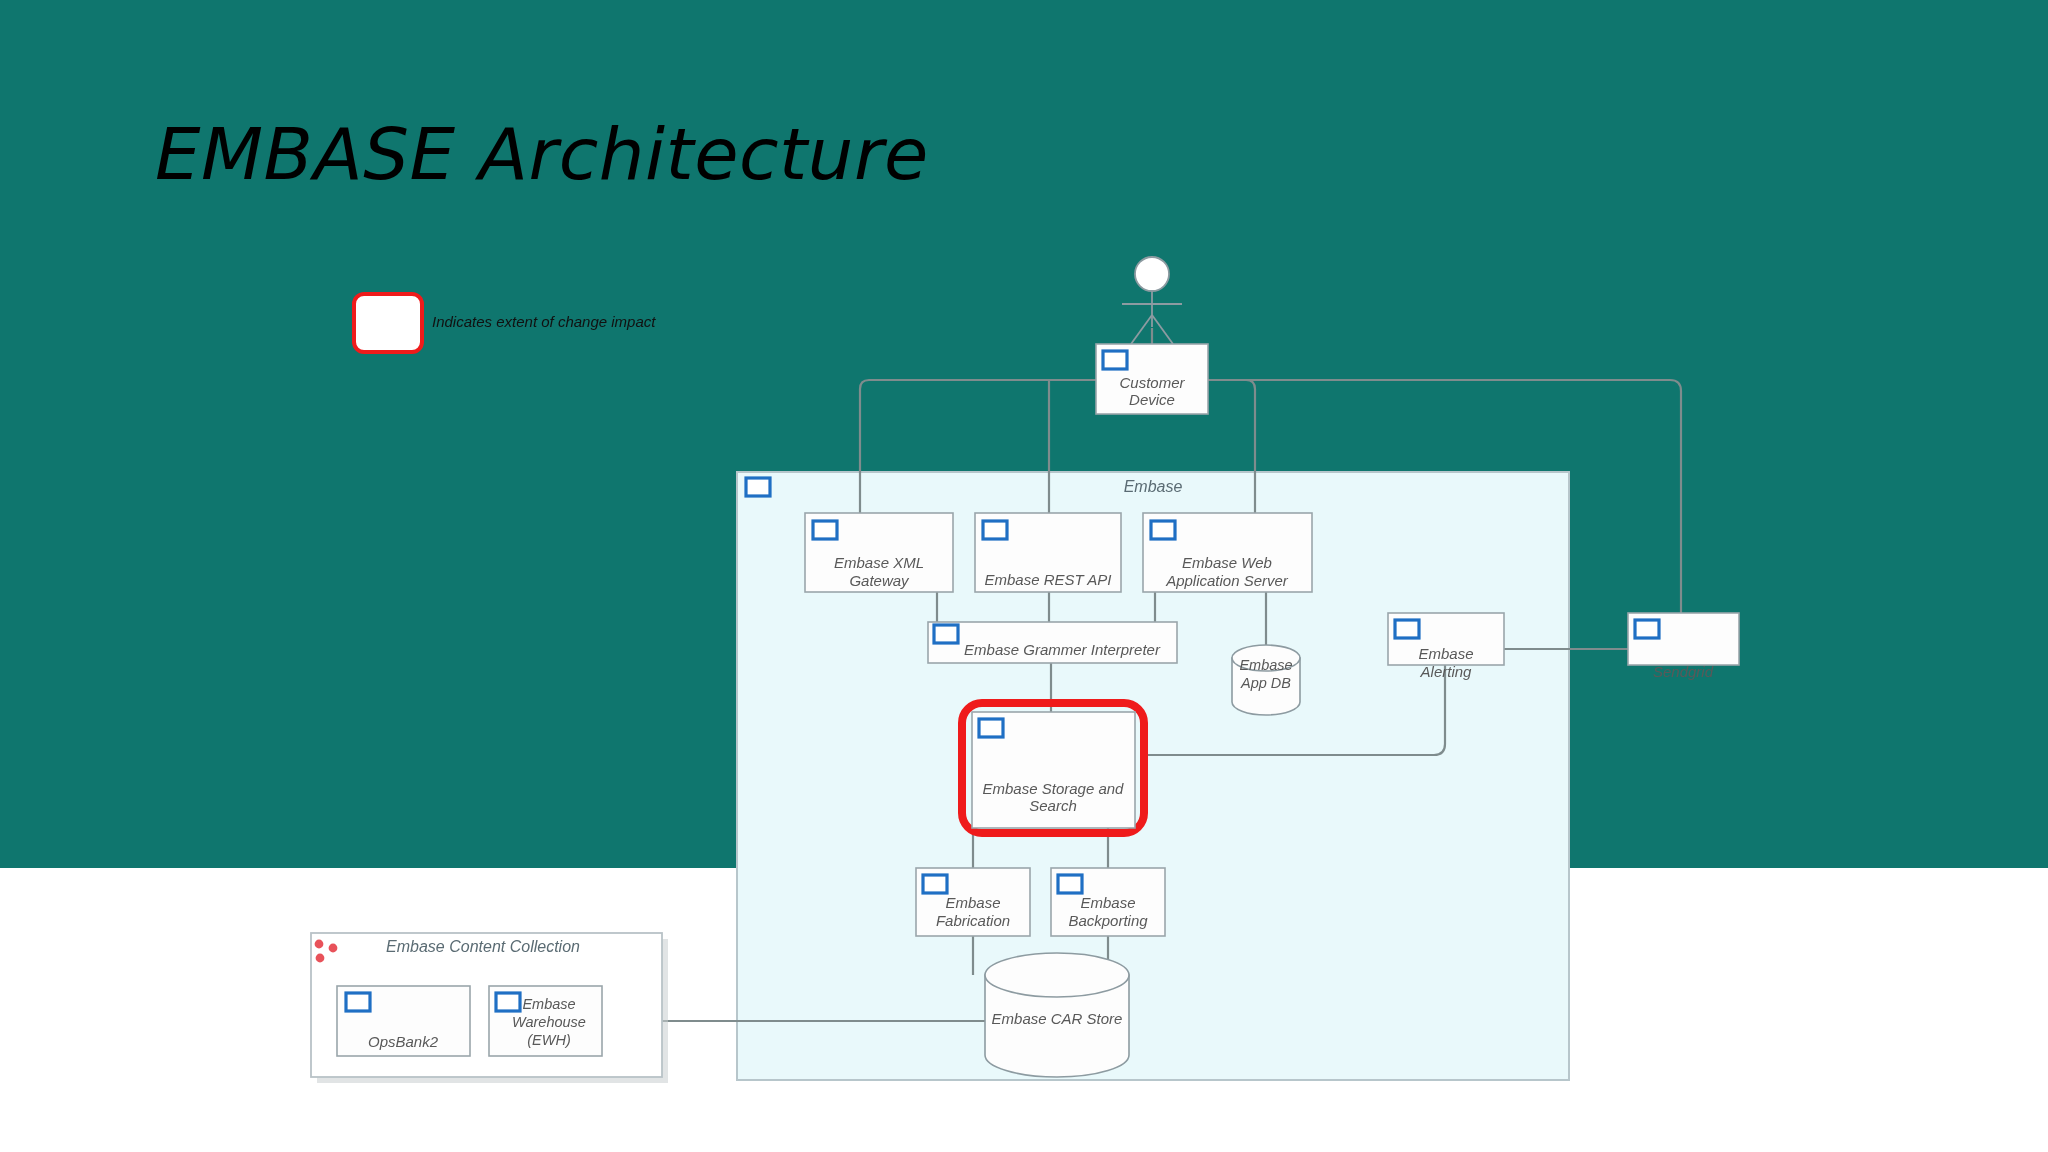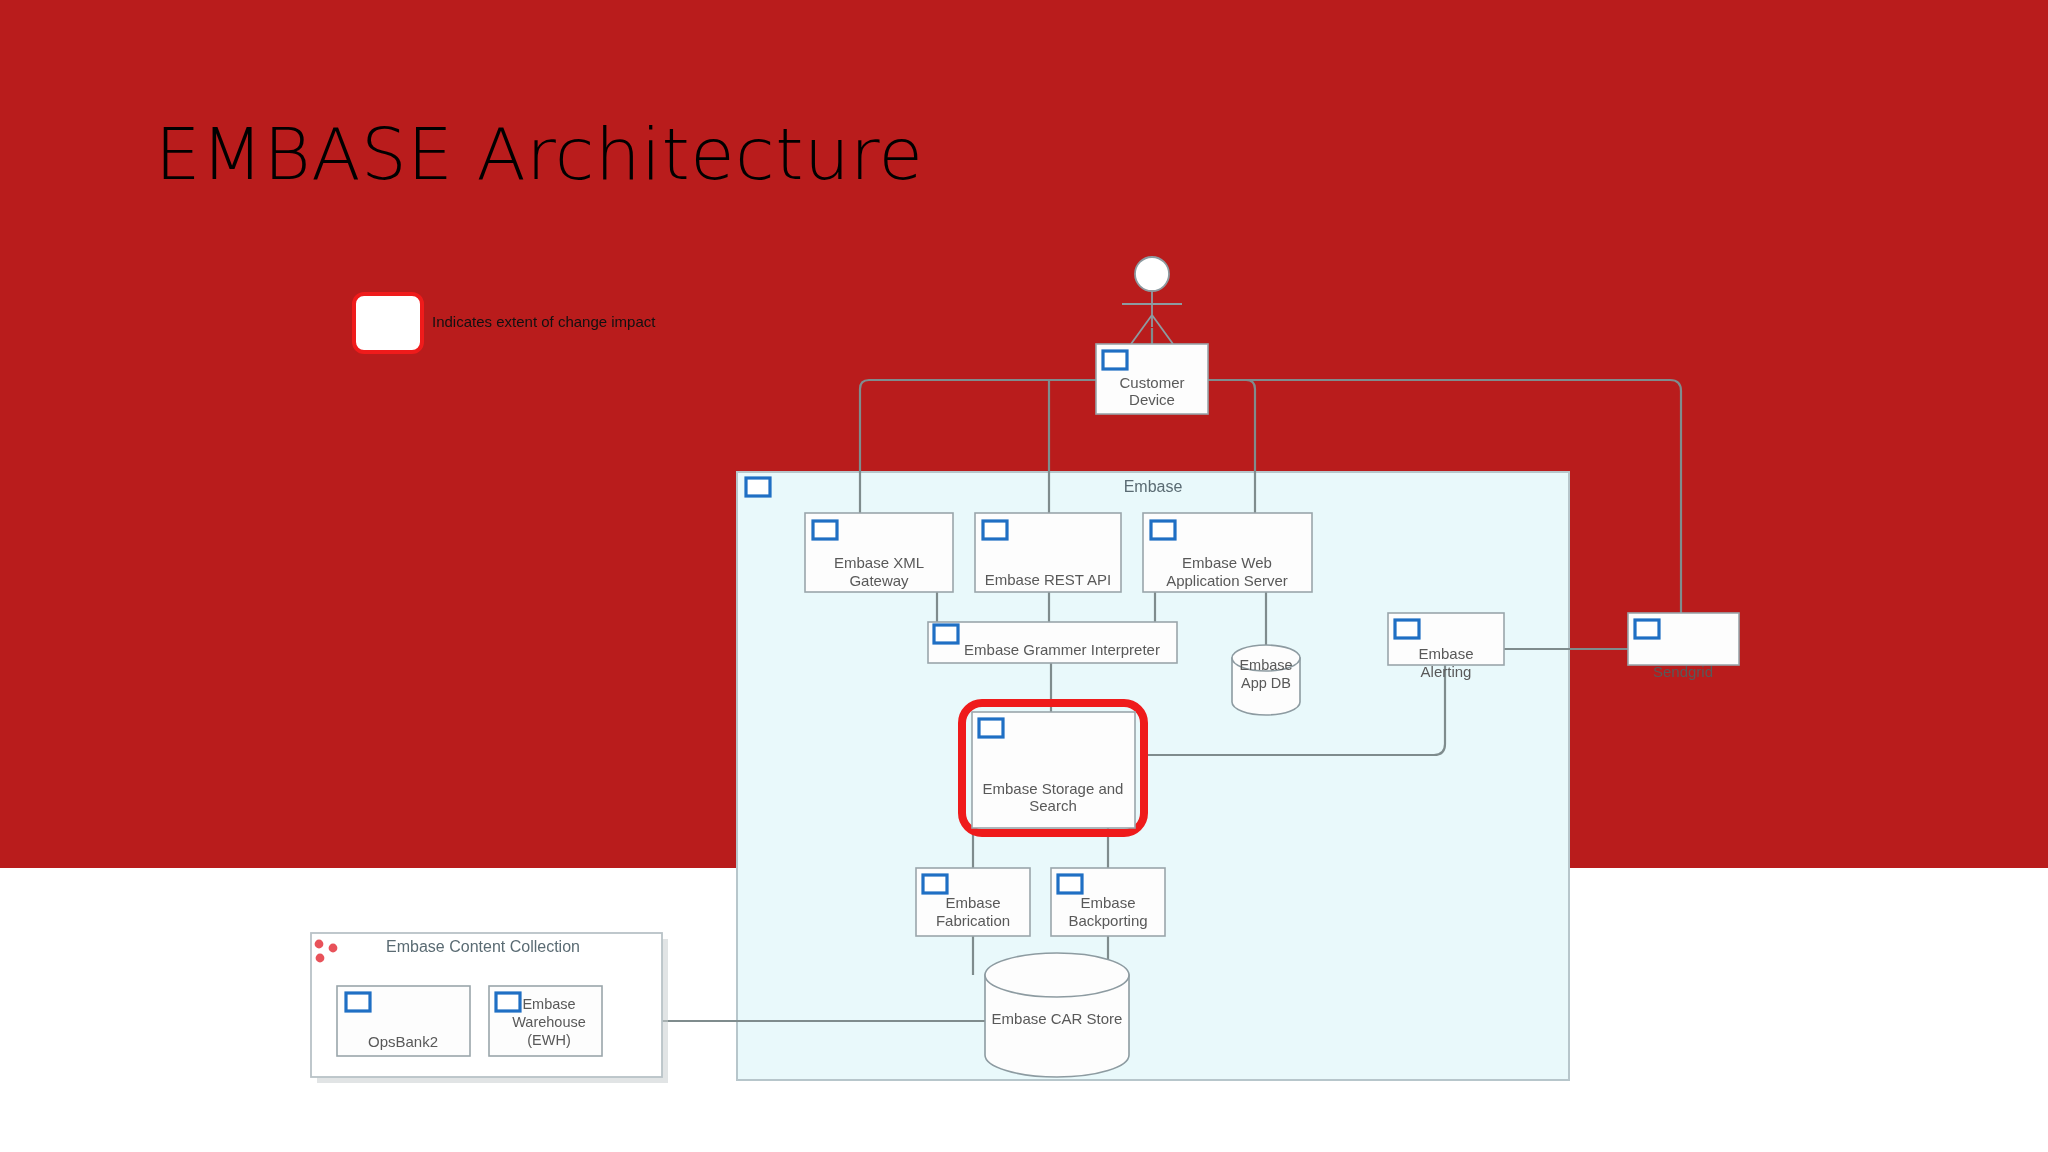--- a/index.html
+++ b/index.html
@@ -12,21 +12,22 @@
     height: 1152px;
     position: relative;
     overflow: hidden;
     font-family: "Liberation Sans", sans-serif;
   }
   #slide {
     position: absolute;
     left: 0; top: 0;
     width: 2048px;
     height: 868px;
-    background: #b91c1c;
+    background: #0f766e;
+    font-style: italic;
   }
   #slide-title {
     position: absolute;
     left: 155px;
     top: 112px;
     font-size: 72px;
     font-weight: 300;
     letter-spacing: 0.5px;
     color: #000000;
     white-space: nowrap;

